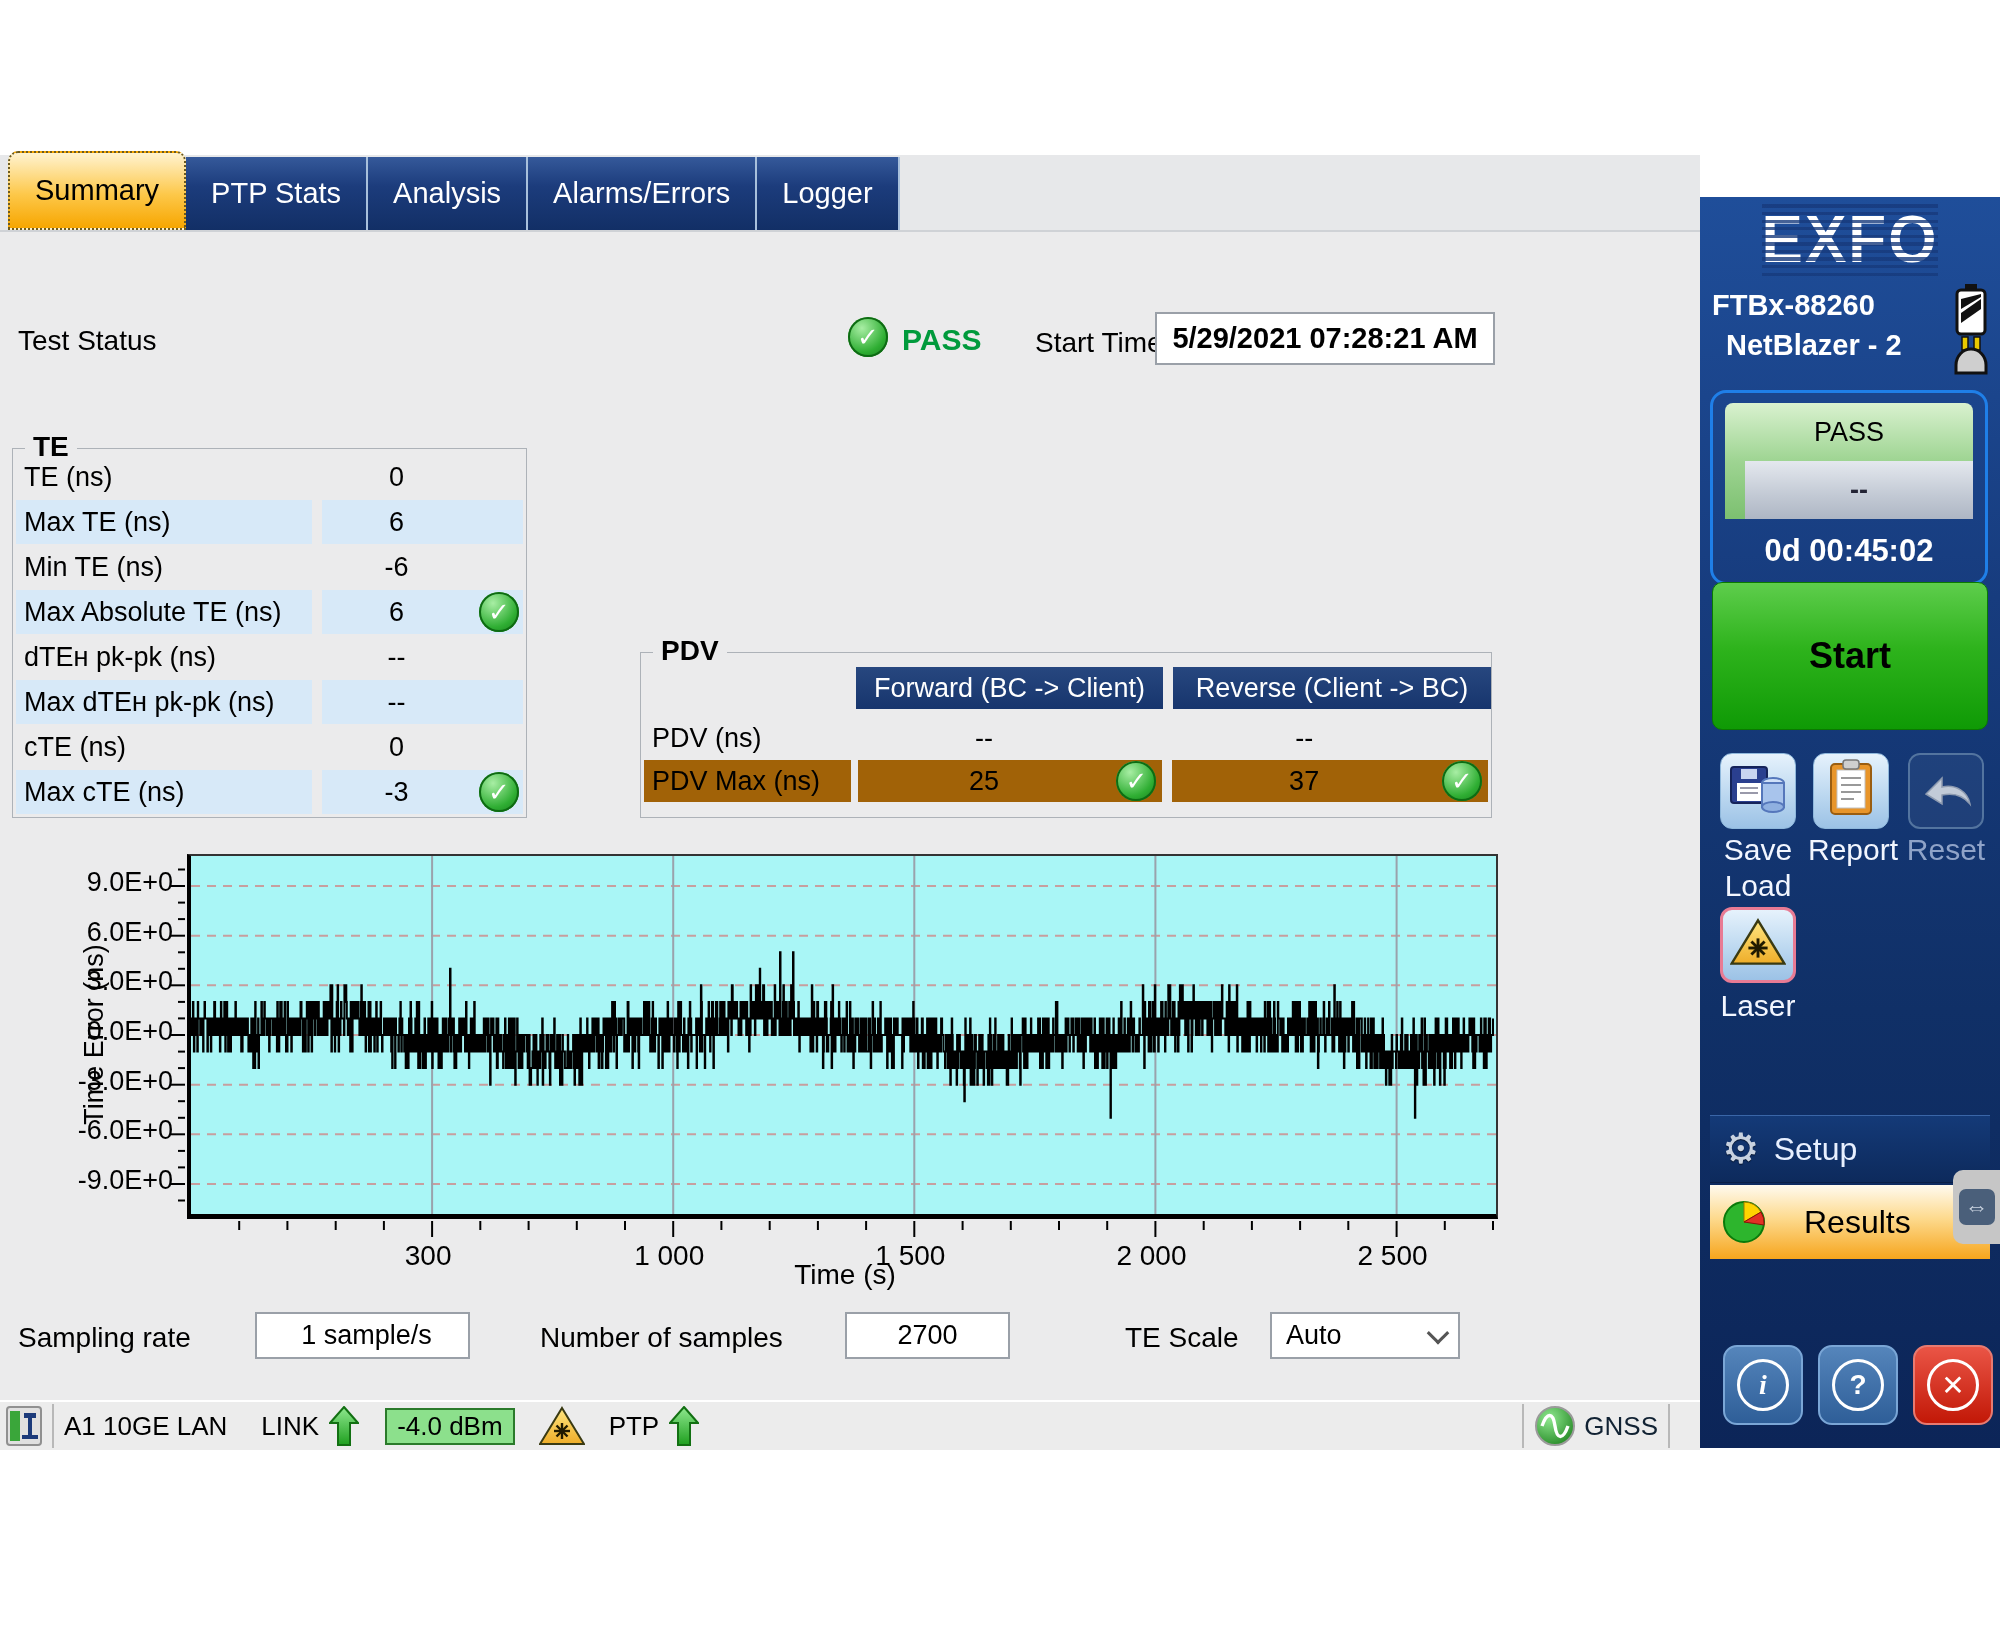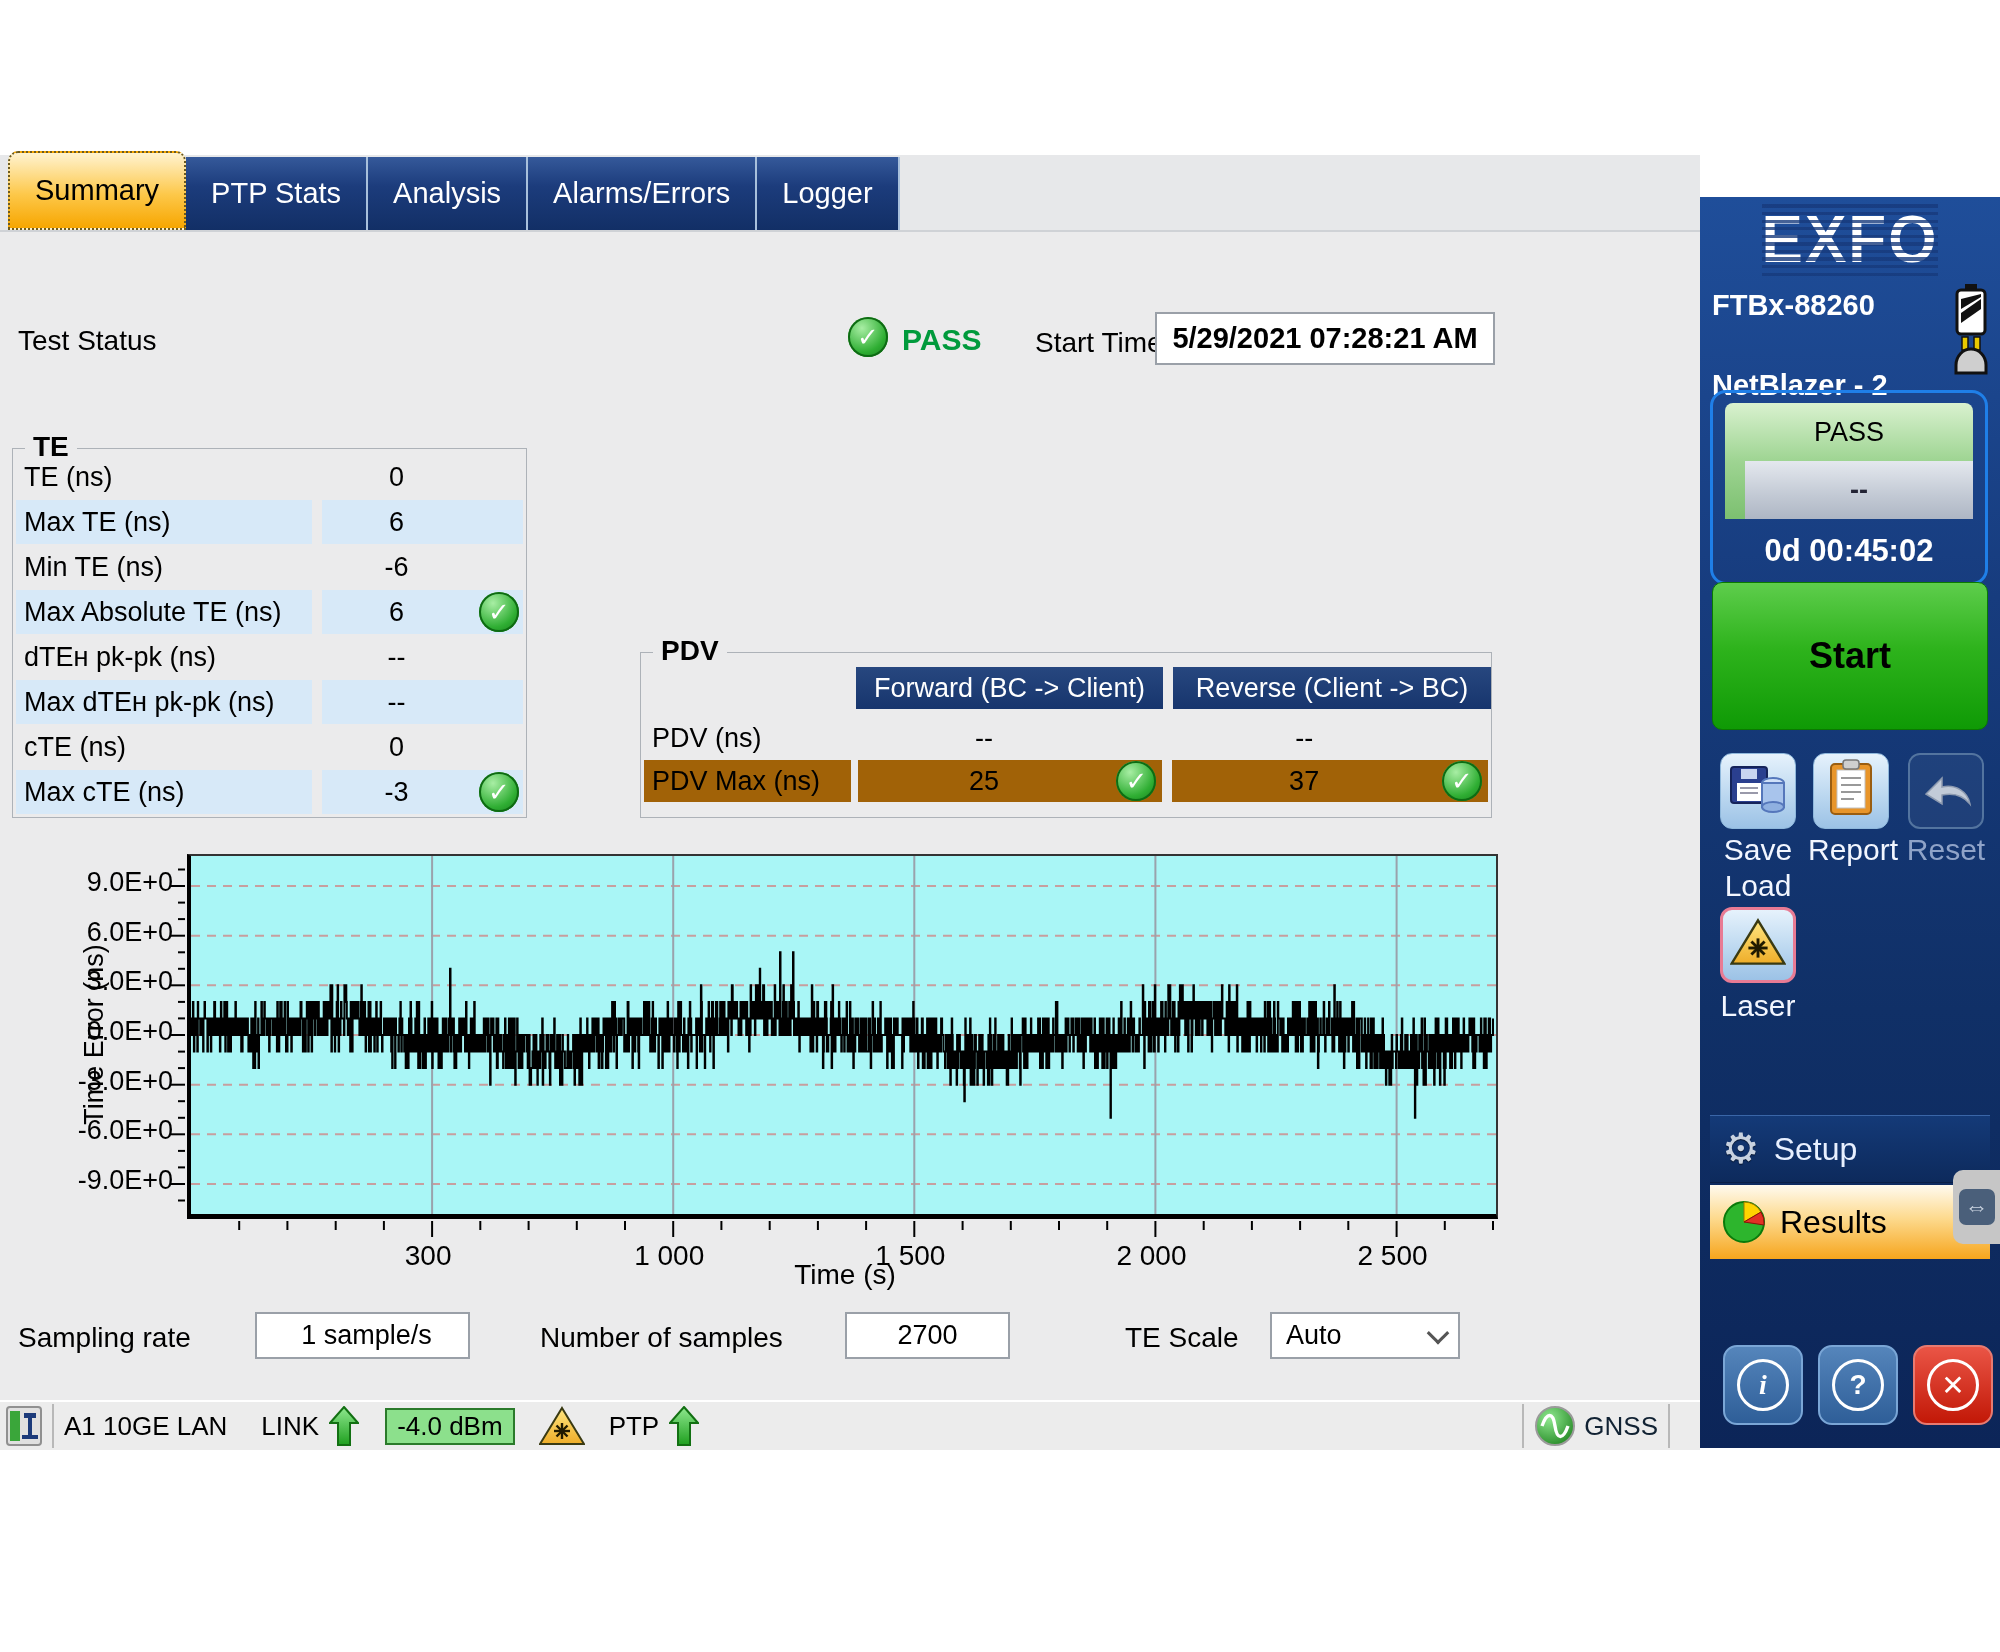--- a/index.html
+++ b/index.html
@@ -53,37 +53,37 @@
   
   .statusbar{position:absolute;left:0;top:1245px;width:100%;height:48px;background:#ececec;border-top:2px solid #fff;display:flex;align-items:center;font-size:26px;}
   .sb-sep{width:2px;height:44px;background:#b8b8b8;margin:0 10px;}
   .badge-power{background:#8ce08c;border:2px solid #2a7a2a;padding:1px 10px;font-size:26px;}
   
   .sidebar{position:absolute;left:1700px;top:197px;width:300px;height:1251px;background:linear-gradient(180deg,#1f4e9a 0%,#173c7e 32%,#103067 65%,#0c2558 100%);color:#fff;}
   .exfo-wrap{position:absolute;left:0;top:6px;width:100%;text-align:center;}
   .exfo{position:relative;display:inline-block;font-size:62px;font-weight:900;letter-spacing:2px;color:#fff;transform:scaleY(1.08);}
   .exfo .stripes{position:absolute;inset:0;background:repeating-linear-gradient(180deg,rgba(29,74,148,0) 0 4px,rgba(23,58,124,0.8) 4px 7px);}
   .sb-model{position:absolute;left:12px;top:92px;font-weight:bold;font-size:29px;}
-  .sb-device{position:absolute;left:12px;top:132px;font-weight:bold;font-size:29px;margin-top:40px;}
+  .sb-device{position:absolute;left:26px;top:132px;font-weight:bold;font-size:29px;}
   .status-panel{position:absolute;left:10px;top:193px;width:278px;height:195px;border:3px solid #1f7fe8;border-radius:16px;box-sizing:border-box;}
   .verdict-bar{position:absolute;left:12px;top:10px;right:12px;height:58px;background:linear-gradient(#d9f1cf,#9ed492);border-radius:8px 8px 0 0;display:flex;align-items:center;justify-content:center;color:#000;font-size:27px;}
   .verdict2{position:absolute;left:12px;top:68px;right:12px;height:58px;display:flex;}
   .verdict2 .greenstrip{width:20px;height:100%;background:linear-gradient(#9ed492,#7cc070);}
   .verdict2 .graybar{flex:1;background:linear-gradient(#e4e8ee 0%,#c2c9d4 60%,#aeb6c4 100%);display:flex;align-items:center;justify-content:center;color:#223;font-weight:bold;}
   .timer{position:absolute;left:0;top:140px;width:100%;text-align:center;font-size:31px;font-weight:bold;color:#fff;}
   .start-btn{position:absolute;left:12px;top:385px;width:276px;height:148px;border-radius:10px;background:linear-gradient(#5ecd4c 0%,#2eb31c 45%,#0f9a05 100%);border:1px solid #0a7a00;display:flex;align-items:center;justify-content:center;color:#000;font-weight:bold;font-size:36px;cursor:pointer;box-sizing:border-box;}
   .icon-btn{position:absolute;width:76px;height:76px;border-radius:12px;display:flex;align-items:center;justify-content:center;cursor:pointer;box-sizing:border-box;}
   .icon-btn.lightblue{background:linear-gradient(#e6f2fc 0%,#bcd8f0 55%,#9cc2e6 100%);border:1px solid #8fb8dc;}
   .icon-btn.ghost{background:rgba(255,255,255,0.05);border:2px solid #53749f;}
   .icon-btn.laser{border:3px solid #e87b94;}
   .sb-btn-label{position:absolute;text-align:center;font-size:30px;color:#f2f6ff;width:90px;}
   .sb-btn-label.dim{color:#8fa3c8;}
   .navrow{position:absolute;left:10px;width:280px;height:68px;display:flex;align-items:center;cursor:pointer;box-sizing:border-box;}
   .navrow.setup{top:918px;background:linear-gradient(#143a78 0%,#0d2a5c 100%);border-top:1px solid #3a66a8;border-bottom:1px solid #0a1f48;color:#e8f0ff;}
-  .navrow.results{top:988px;height:74px;background:linear-gradient(#fffaef 0%,#fdda8e 45%,#f6a51d 100%);color:#000;}
+  .navrow.results{top:988px;height:74px;background:linear-gradient(#fffaef 0%,#fdda8e 45%,#f6a51d 100%);color:#000;gap:24px;}
   .navrow .nav-icon{margin:0 14px 0 12px;display:flex;align-items:center;}
   .navrow .nav-text{font-size:32px;}
   .remote-tab{position:absolute;left:253px;top:973px;width:47px;height:74px;background:#c6c6c6;border-radius:10px 0 0 10px;display:flex;align-items:center;justify-content:center;}
   .remote-inner{width:36px;height:36px;background:#4a5f7a;border-radius:7px;color:#cfd8e4;font-size:24px;display:flex;align-items:center;justify-content:center;font-weight:bold;}
   .round-btn{position:absolute;top:1148px;width:80px;height:80px;border-radius:14px;display:flex;align-items:center;justify-content:center;cursor:pointer;box-sizing:border-box;}
   .round-btn.blue{background:linear-gradient(#5585bb 0%,#2e5e98 100%);border:2px solid #7aa6d6;}
   .round-btn.red{background:linear-gradient(#ea5546 0%,#c21807 100%);border:2px solid #e87a70;}
   .circle-glyph{width:46px;height:46px;border-radius:50%;border:3px solid #fff;color:#fff;display:flex;align-items:center;justify-content:center;font-weight:bold;font-size:28px;}
   .circle-glyph.serif{font-family:"Liberation Serif","DejaVu Serif",serif;font-style:italic;}
   .gear-glyph{font-size:42px;color:#c8d2e0;line-height:1;text-shadow:0 1px 1px #05142e;}

